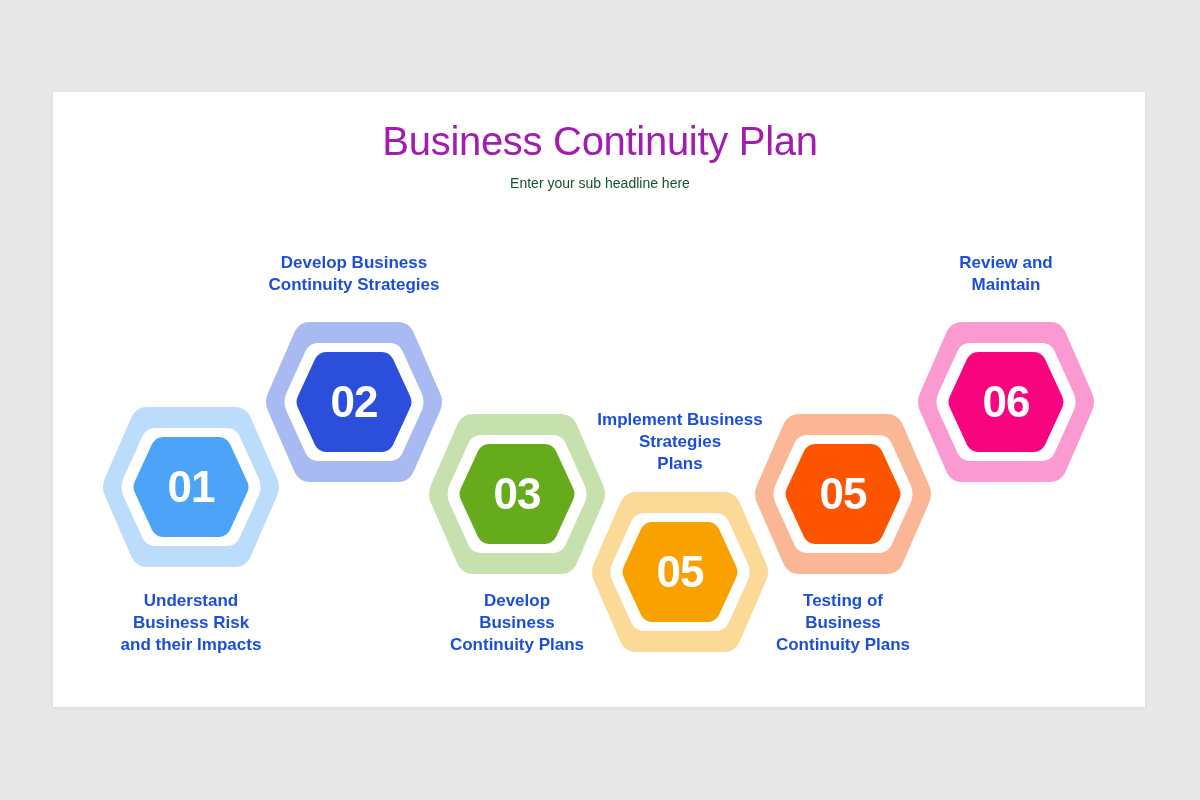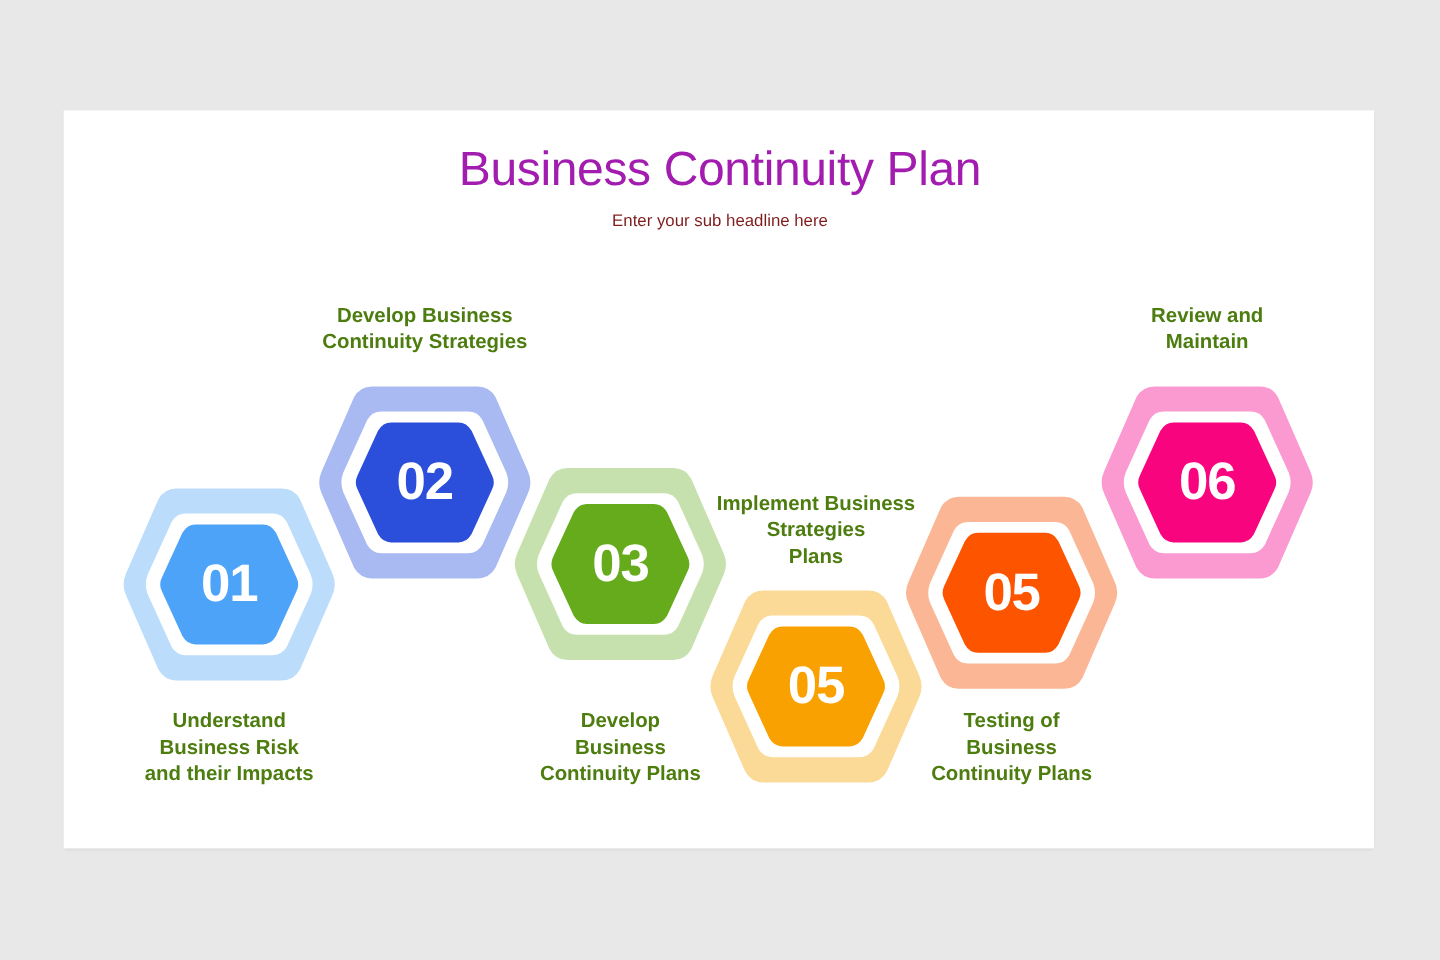--- a/index.html
+++ b/index.html
@@ -26,21 +26,21 @@
       font-weight: normal;
       letter-spacing: -0.3px;
       margin: 0;
       line-height: 48px;
     }
     .subtitle {
       position: absolute;
       left: 0; top: 174px; width: 1200px;
       text-align: center;
       font-size: 14px;
-      color: #7f1d1d;
+      color: #14532d;
       line-height: 18px;
     }
     .hex-wrap {
       position: absolute;
       width: 184px; height: 168px;
     }
     .hex-wrap svg { position: absolute; left: 0; top: 0; overflow: visible; }
     .hex-num {
       position: absolute;
       left: 0; top: 0; width: 184px; height: 168px;
@@ -49,21 +49,21 @@
       font-weight: bold;
       font-size: 44px;
       letter-spacing: -1px;
     }
     .label {
       position: absolute;
       width: 200px;
       text-align: center;
       font-size: 17px;
       font-weight: bold;
-      color: #4d7c0f;
+      color: #1d4ed8;
       line-height: 22px;
       white-space: pre-line;
     }
   </style>
 </head>
 <body>
 
 <div class="slide"></div>
 
 <h1 class="title">Business Continuity Plan</h1>
@@ -85,21 +85,21 @@
   <svg width="184" height="168" viewBox="0 0 184 168">
     <path d="M48,4 L136,4 Q146,4 151,13 L178,75 Q182,84 178,93 L151,155 Q146,164 136,164 L48,164 Q38,164 33,155 L6,93 Q2,84 6,75 L33,13 Q38,4 48,4 Z" fill="#a9b9f1"></path>
     <path d="M56,25 L128,25 Q136,25 140,32 L160,76 Q163,84 160,92 L140,136 Q136,143 128,143 L56,143 Q48,143 44,136 L24,92 Q21,84 24,76 L44,32 Q48,25 56,25 Z" fill="#ffffff"></path>
     <path d="M64,34 L120,34 Q127,34 131,41 L148,78 Q151,84 148,90 L131,127 Q127,134 120,134 L64,134 Q57,134 53,127 L36,90 Q33,84 36,78 L53,41 Q57,34 64,34 Z" fill="#2c4fdb"></path>
   </svg>
   <div class="hex-num">02</div>
 </div>
 <div class="label" style="left:254px; top:252px;">Develop Business
 Continuity Strategies</div>
 
-<div class="hex-wrap" style="left:425px; top:386px;">
+<div class="hex-wrap" style="left:425px; top:410px;">
   <svg width="184" height="168" viewBox="0 0 184 168">
     <path d="M48,4 L136,4 Q146,4 151,13 L178,75 Q182,84 178,93 L151,155 Q146,164 136,164 L48,164 Q38,164 33,155 L6,93 Q2,84 6,75 L33,13 Q38,4 48,4 Z" fill="#c6e1ad"></path>
     <path d="M56,25 L128,25 Q136,25 140,32 L160,76 Q163,84 160,92 L140,136 Q136,143 128,143 L56,143 Q48,143 44,136 L24,92 Q21,84 24,76 L44,32 Q48,25 56,25 Z" fill="#ffffff"></path>
     <path d="M64,34 L120,34 Q127,34 131,41 L148,78 Q151,84 148,90 L131,127 Q127,134 120,134 L64,134 Q57,134 53,127 L36,90 Q33,84 36,78 L53,41 Q57,34 64,34 Z" fill="#66ab1c"></path>
   </svg>
   <div class="hex-num">03</div>
 </div>
 <div class="label" style="left:417px; top:590px;">Develop
 Business
 Continuity Plans</div>

